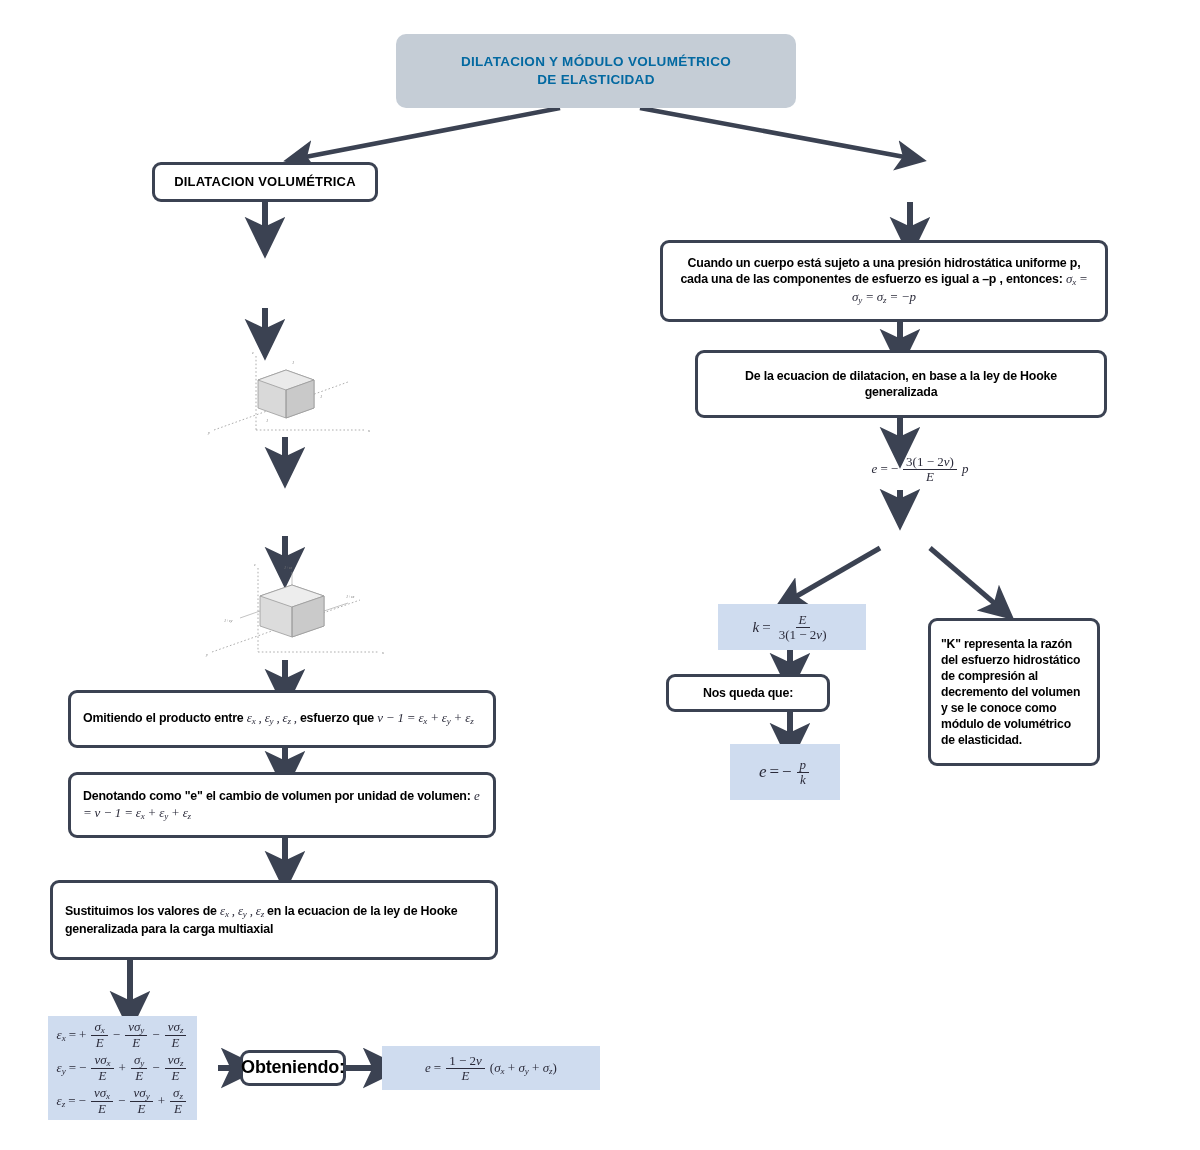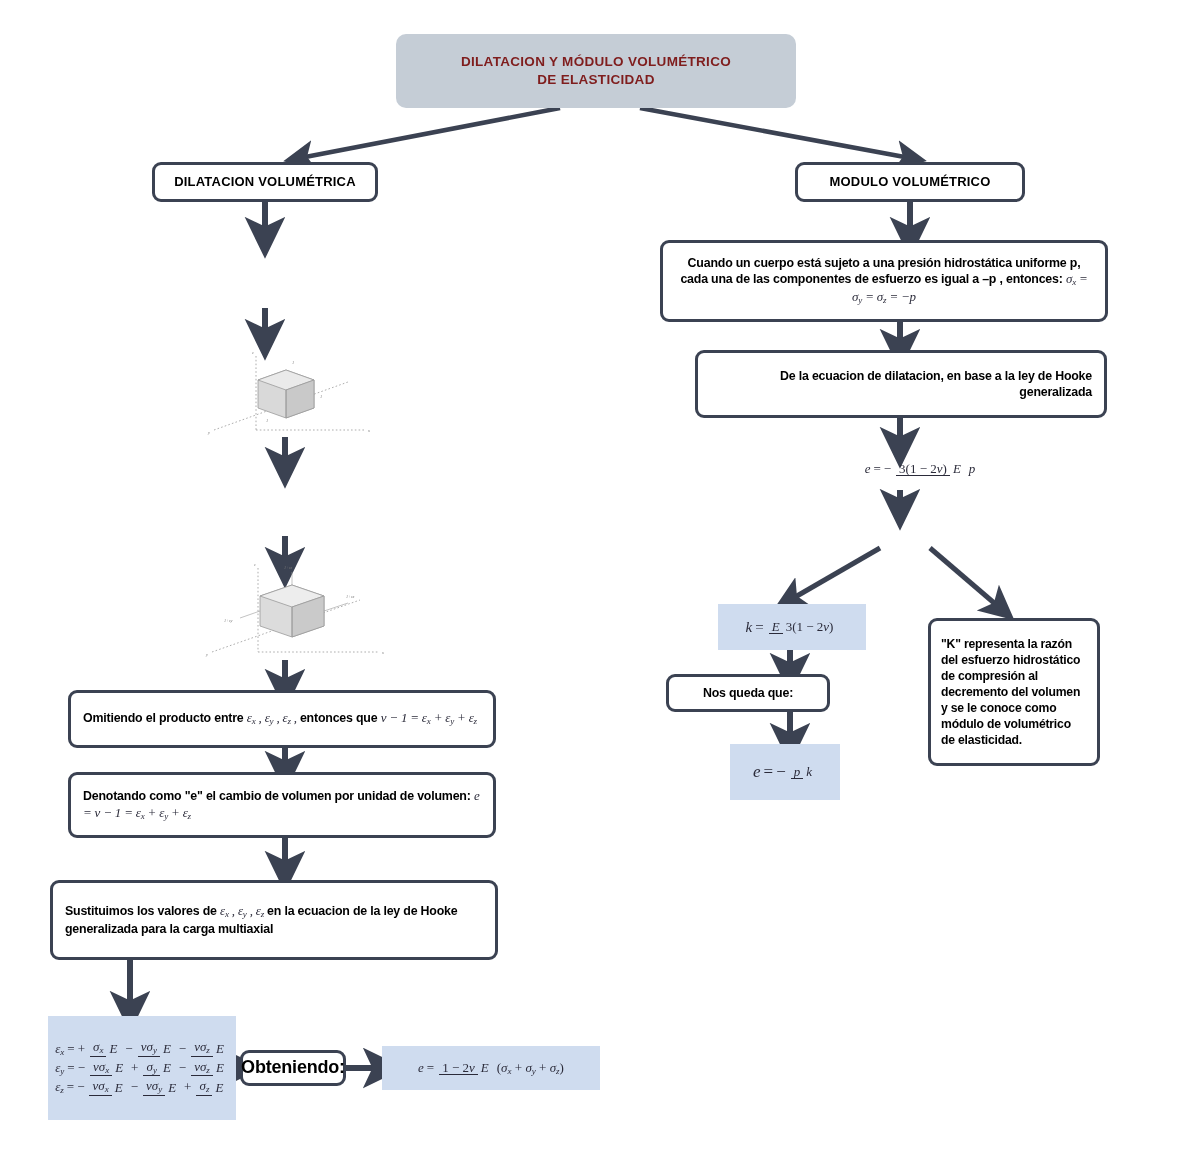--- a/index.html
+++ b/index.html
@@ -32,21 +32,21 @@
     align-items: center;
     justify-content: center;
     text-align: center;
     line-height: 1.3;
     letter-spacing: -0.2px;
   }
   .node.titlebox {
     background: #c5cdd6;
     border: none;
     border-radius: 10px;
-    color: #7f1d1d;
+    color: #0369a1;
     letter-spacing: 0.3px;
   }
   .node.header {
     font-size: 13px;
     letter-spacing: 0.2px;
     border-width: 3px;
   }
   .node.para {
     font-size: 12.4px;
     text-align: left;
@@ -78,20 +78,21 @@
   
   .mi { font-family: "Liberation Serif", serif; font-weight: normal;
         font-style: italic; color: #2b2b3a; font-size: 13px; }
   .mi .sub { font-size: 9px; font-style: italic; vertical-align: -2px; }
   .mu { font-family: "Liberation Serif", serif; font-weight: normal;
         font-style: normal; color: #2b2b3a; font-size: 13px; }
 
   
   .frac {
     display: inline-flex;
+    flex-direction: column;
     align-items: center;
     vertical-align: middle;
     font-family: "Liberation Serif", serif;
     font-style: italic;
     line-height: 1.05;
     margin: 0 2px;
   }
   .frac .num { border-bottom: 1.3px solid #2b2b3a; padding: 0 3px; }
   .frac .den { padding: 0 3px; }
 
@@ -159,21 +160,20 @@
 
   <div class="node titlebox" style="left:396px; top:34px; width:400px; height:74px; font-size:13.5px;">
     <div class="title-wrap">
       <div>DILATACION Y MÓDULO VOLUMÉTRICO</div>
       <div>DE ELASTICIDAD</div>
     </div>
   </div>
 
   <div class="node header" style="left:152px; top:162px; width:226px; height:40px;">DILATACION VOLUMÉTRICA</div>
 
-  <div class="node header" style="left:795px; top:162px; width:230px; height:40px;">MODULO VOLUMÉTRICO</div>
 
 
   <div class="cube-art" style="left:196px; top:342px; width:180px; height:95px;">
     <svg width="180" height="95" viewBox="0 0 180 95">
       <g stroke="#8a8a8a" stroke-width="0.7" fill="none" stroke-dasharray="1.6 2.2">
         <line x1="18" y1="88" x2="152" y2="40"></line>
         <line x1="60" y1="14" x2="60" y2="88"></line>
         <line x1="60" y1="88" x2="168" y2="88"></line>
       </g>
       <g>
@@ -224,21 +224,21 @@
   </div>
 
   <div class="node" style="left:68px; top:690px; width:428px; height:58px;
               font-size:12.4px; text-align:left; justify-content:flex-start;
               padding:5px 12px;">
     <div>
       <span>Omitiendo el producto entre</span>
       <span class="mi">
         ε<span class="sub">x</span> , ε<span class="sub">y</span> , ε<span class="sub">z</span> ,
       </span>
-      <span>entonces que</span>
+      <span>esfuerzo que</span>
       <span class="mi">
         v − 1 = ε<span class="sub">x</span> + ε<span class="sub">y</span> + ε<span class="sub">z</span>
       </span>
     </div>
   </div>
 
   <div class="node" style="left:68px; top:772px; width:428px; height:66px;
               font-size:12.4px; text-align:left; justify-content:flex-start;
               padding:6px 12px;">
     <div>
@@ -254,21 +254,21 @@
               padding:8px 12px;">
     <div>
       <span>Sustituimos los valores de</span>
       <span class="mi">
         ε<span class="sub">x</span> , ε<span class="sub">y</span> , ε<span class="sub">z</span>
       </span>
       <span>en la ecuacion de la ley de Hooke generalizada para la carga multiaxial</span>
     </div>
   </div>
 
-  <div class="formula" style="left:48px; top:1016px; width:188px; height:104px;">
+  <div class="formula" style="left:48px; top:1016px; width:149px; height:104px;">
     <div class="eqcol">
       <div class="eqrow">
         <span class="mi">ε<span class="sub">x</span></span>
         <span class="mu">=</span>
           <span class="mu">+</span>
         <span class="frac">
             <span class="num mi">σ<span class="sub">x</span></span>
             <span class="den mi">E</span>
           </span>
         <span class="mu">−</span>
@@ -343,21 +343,21 @@
               padding:7px 12px;">
     <div>
       <span>Cuando un cuerpo está sujeto a una presión hidrostática uniforme p, cada una de las componentes de esfuerzo es igual a –p , entonces:</span>
       <span class="mi">
         σ<span class="sub">x</span> = σ<span class="sub">y</span> = σ<span class="sub">z</span> = −p
       </span>
     </div>
   </div>
 
   <div class="node" style="left:695px; top:350px; width:412px; height:68px;
-              font-size:12.4px; text-align:right; justify-content:flex-start;
+              font-size:12.4px; text-align:center; justify-content:flex-start;
               padding:20px 12px;">
     <span>De la ecuacion de dilatacion, en base a la ley de Hooke generalizada</span>
   </div>
 
   <div class="formula" style="left:845px; top:448px; width:150px; height:42px;
               background:transparent;">
     <div class="eqrow">
       <span class="mi">e</span>
         <span class="mu">=</span>
         <span class="mu">−</span>

